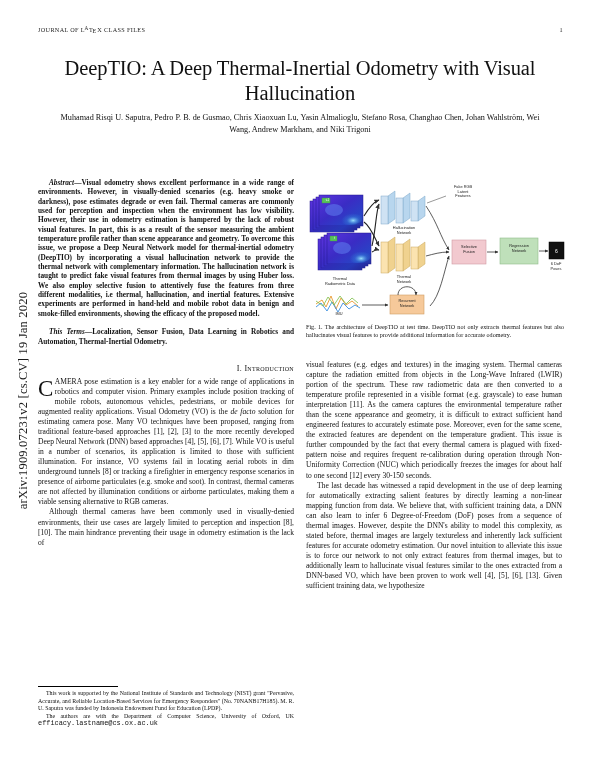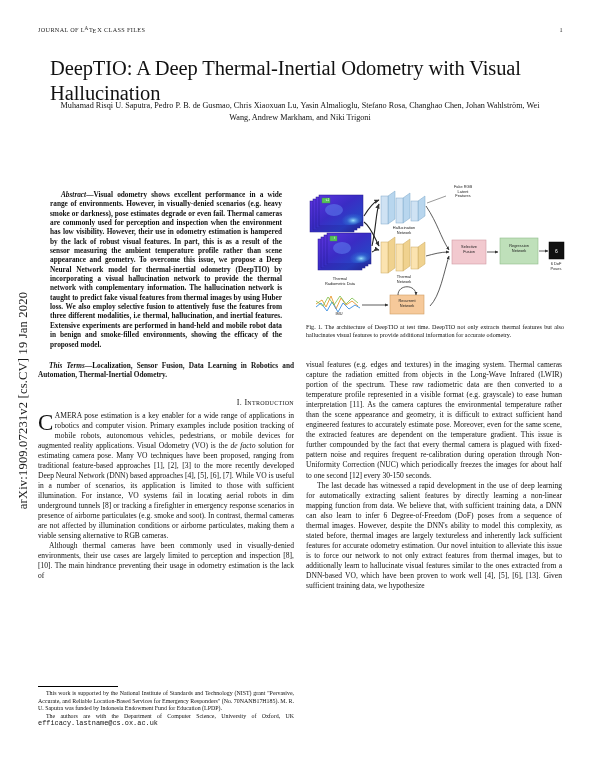--- a/index.html
+++ b/index.html
@@ -35,46 +35,46 @@
     display:flex;justify-content:space-between;align-items:baseline;
   }
   .runhead .sc{font-variant:small-caps;}
   .latex-logo{display:inline-block;white-space:nowrap;}
   .latex-logo .a{font-size:5.2px;position:relative;top:-1.6px;left:-0.4px;}
   .latex-logo .e{font-size:6.2px;position:relative;top:1.1px;left:-0.8px;}
 
   
   .title{
     position:absolute;left:50px;top:56px;width:500px;
-    text-align:left;
+    text-align:center;
     font-size:20.5px;
     line-height:25px;
     font-weight:400;
     letter-spacing:-0.1px;
   }
 
   .authors{
-    position:absolute;left:55px;top:100px;width:490px;
+    position:absolute;left:55px;top:112px;width:490px;
     text-align:center;
     font-size:8.2px;
     line-height:11.5px;
   }
 
   
   .col{position:absolute;width:256px;text-align:justify;}
   .col-left{left:38px;top:178px;}
 
   p{margin:0 0 0 0;text-indent:11px;}
   .abstract{
     font-weight:bold;
     font-size:7.3px;
     line-height:9.35px;
     text-align:justify;
     text-indent:11px;
-    margin:12px;
+    margin:0;
   }
   .abstract .lead{font-weight:bold;font-style:italic;}
   .indexterms{
     font-weight:bold;
     font-size:7.3px;
     line-height:9.35px;
     text-align:justify;
     text-indent:11px;
     margin:9px 0 0 0;
   }

